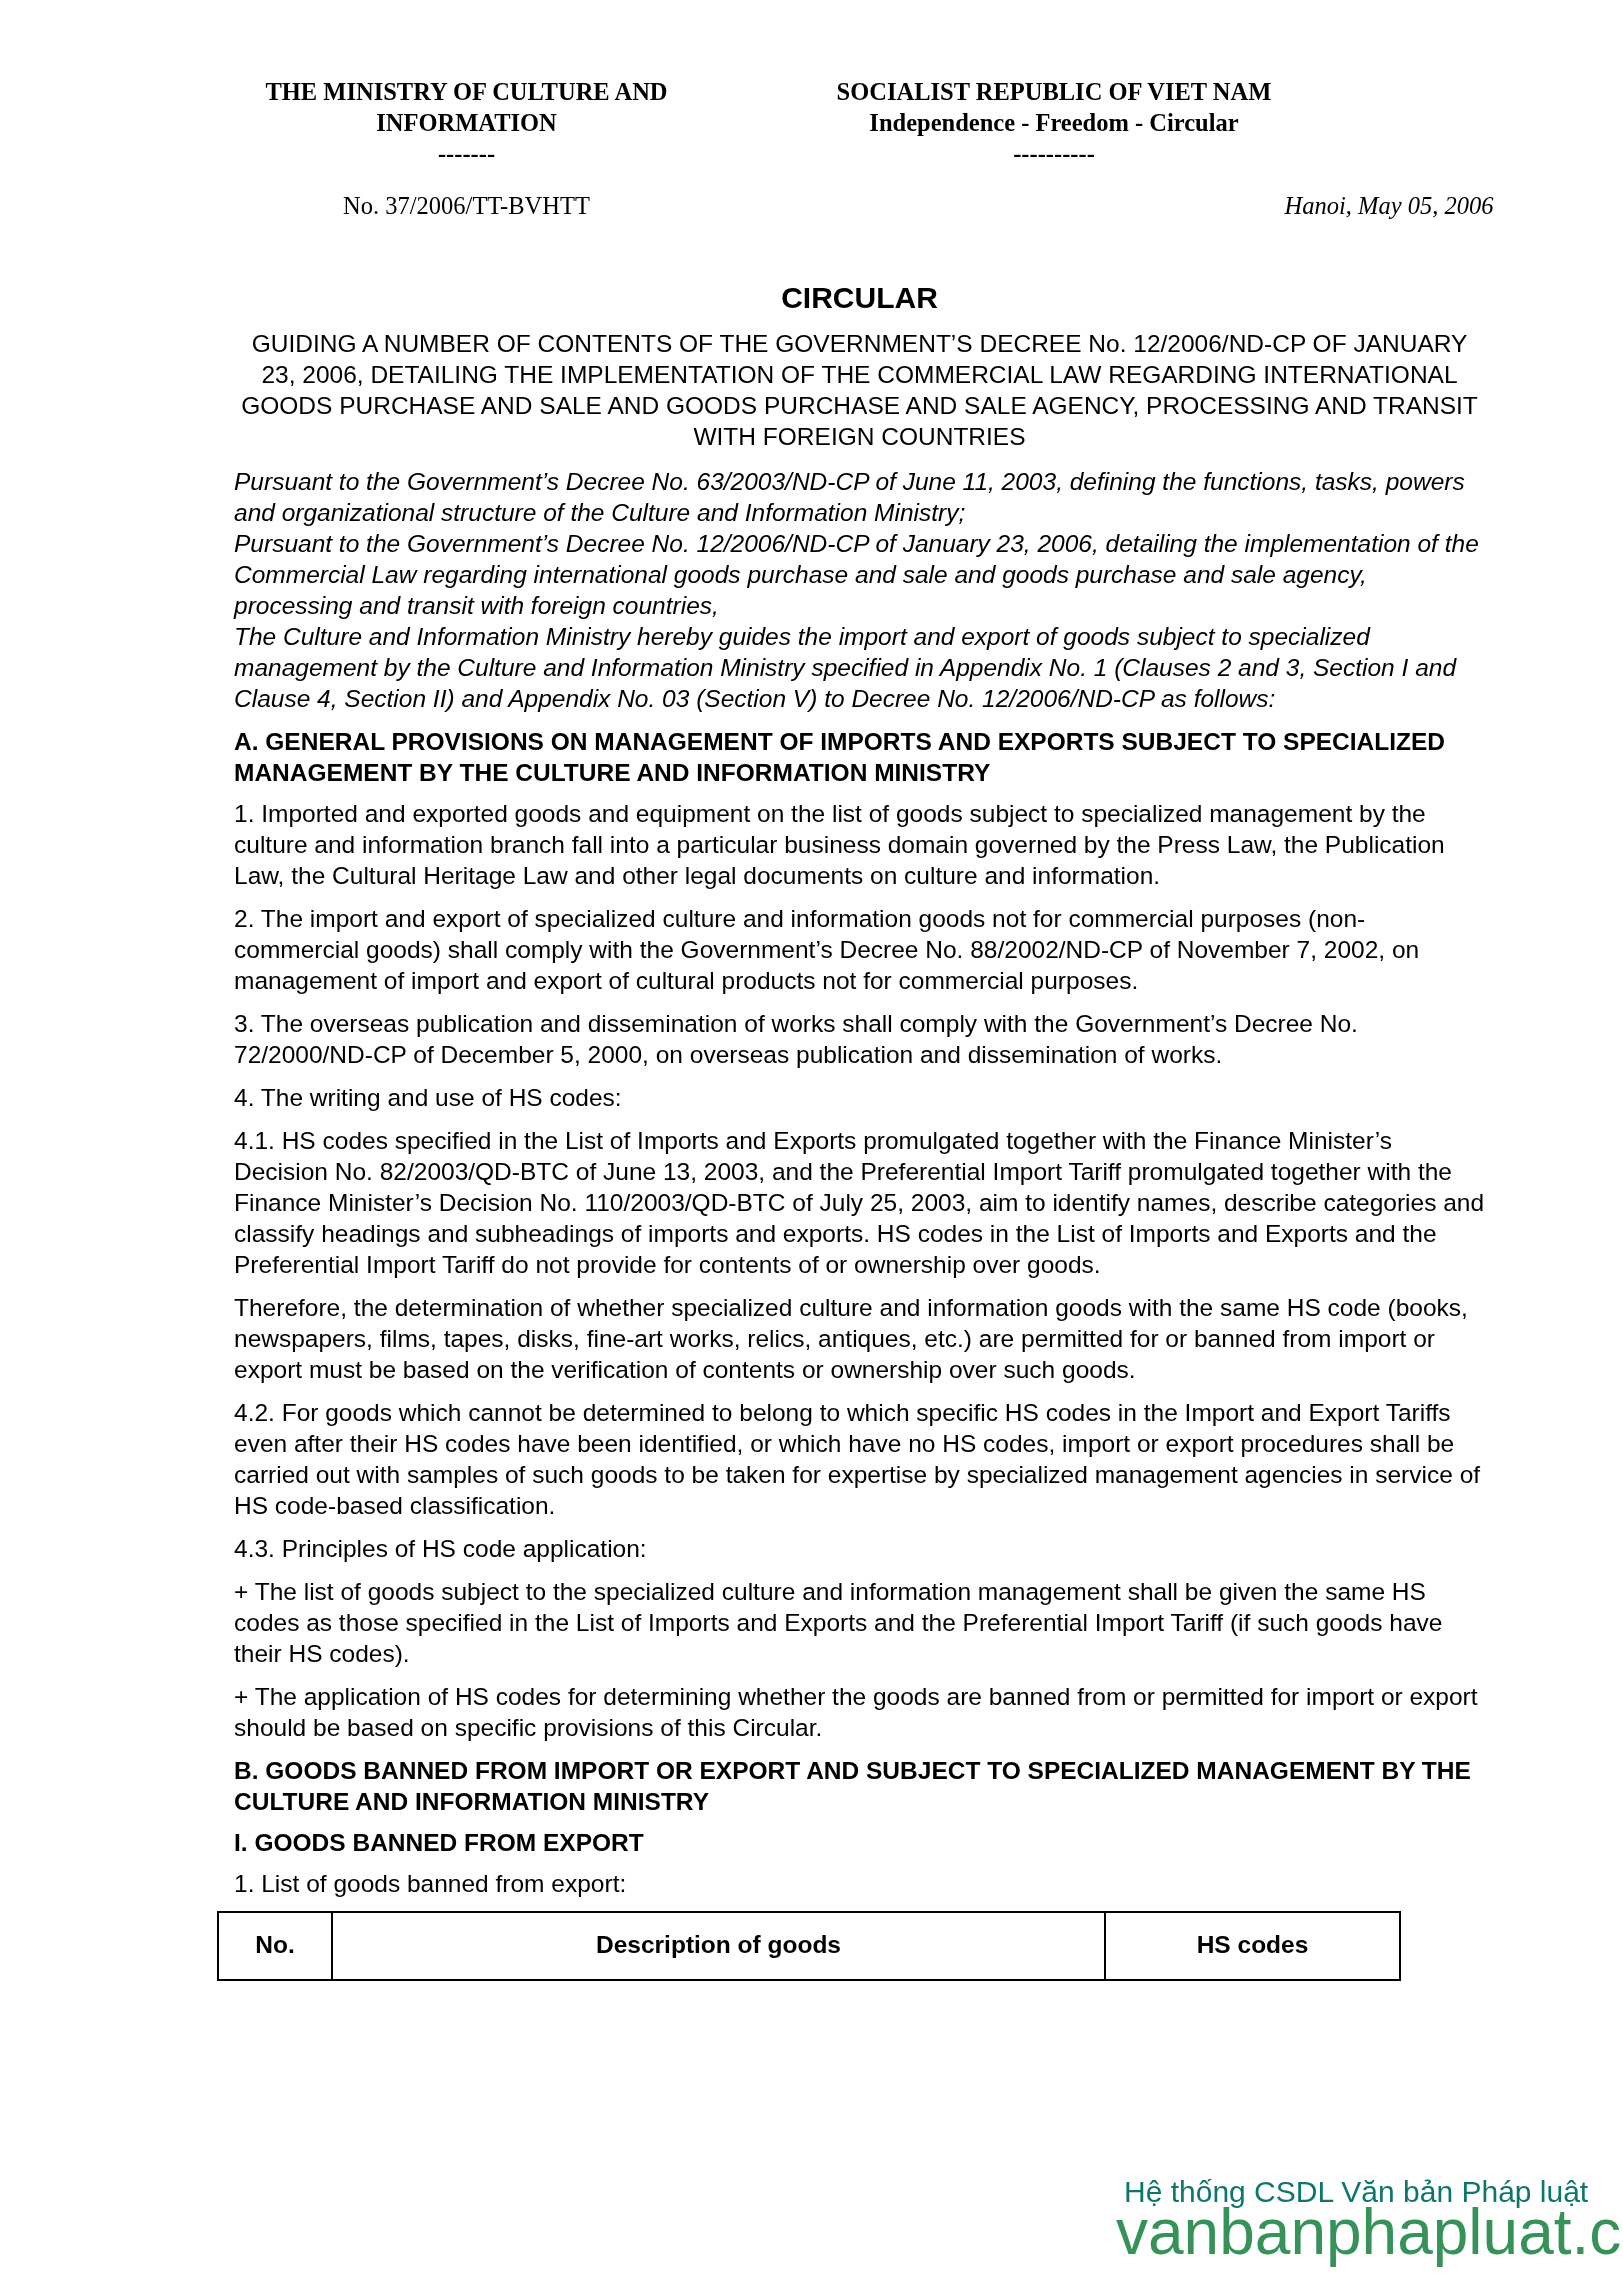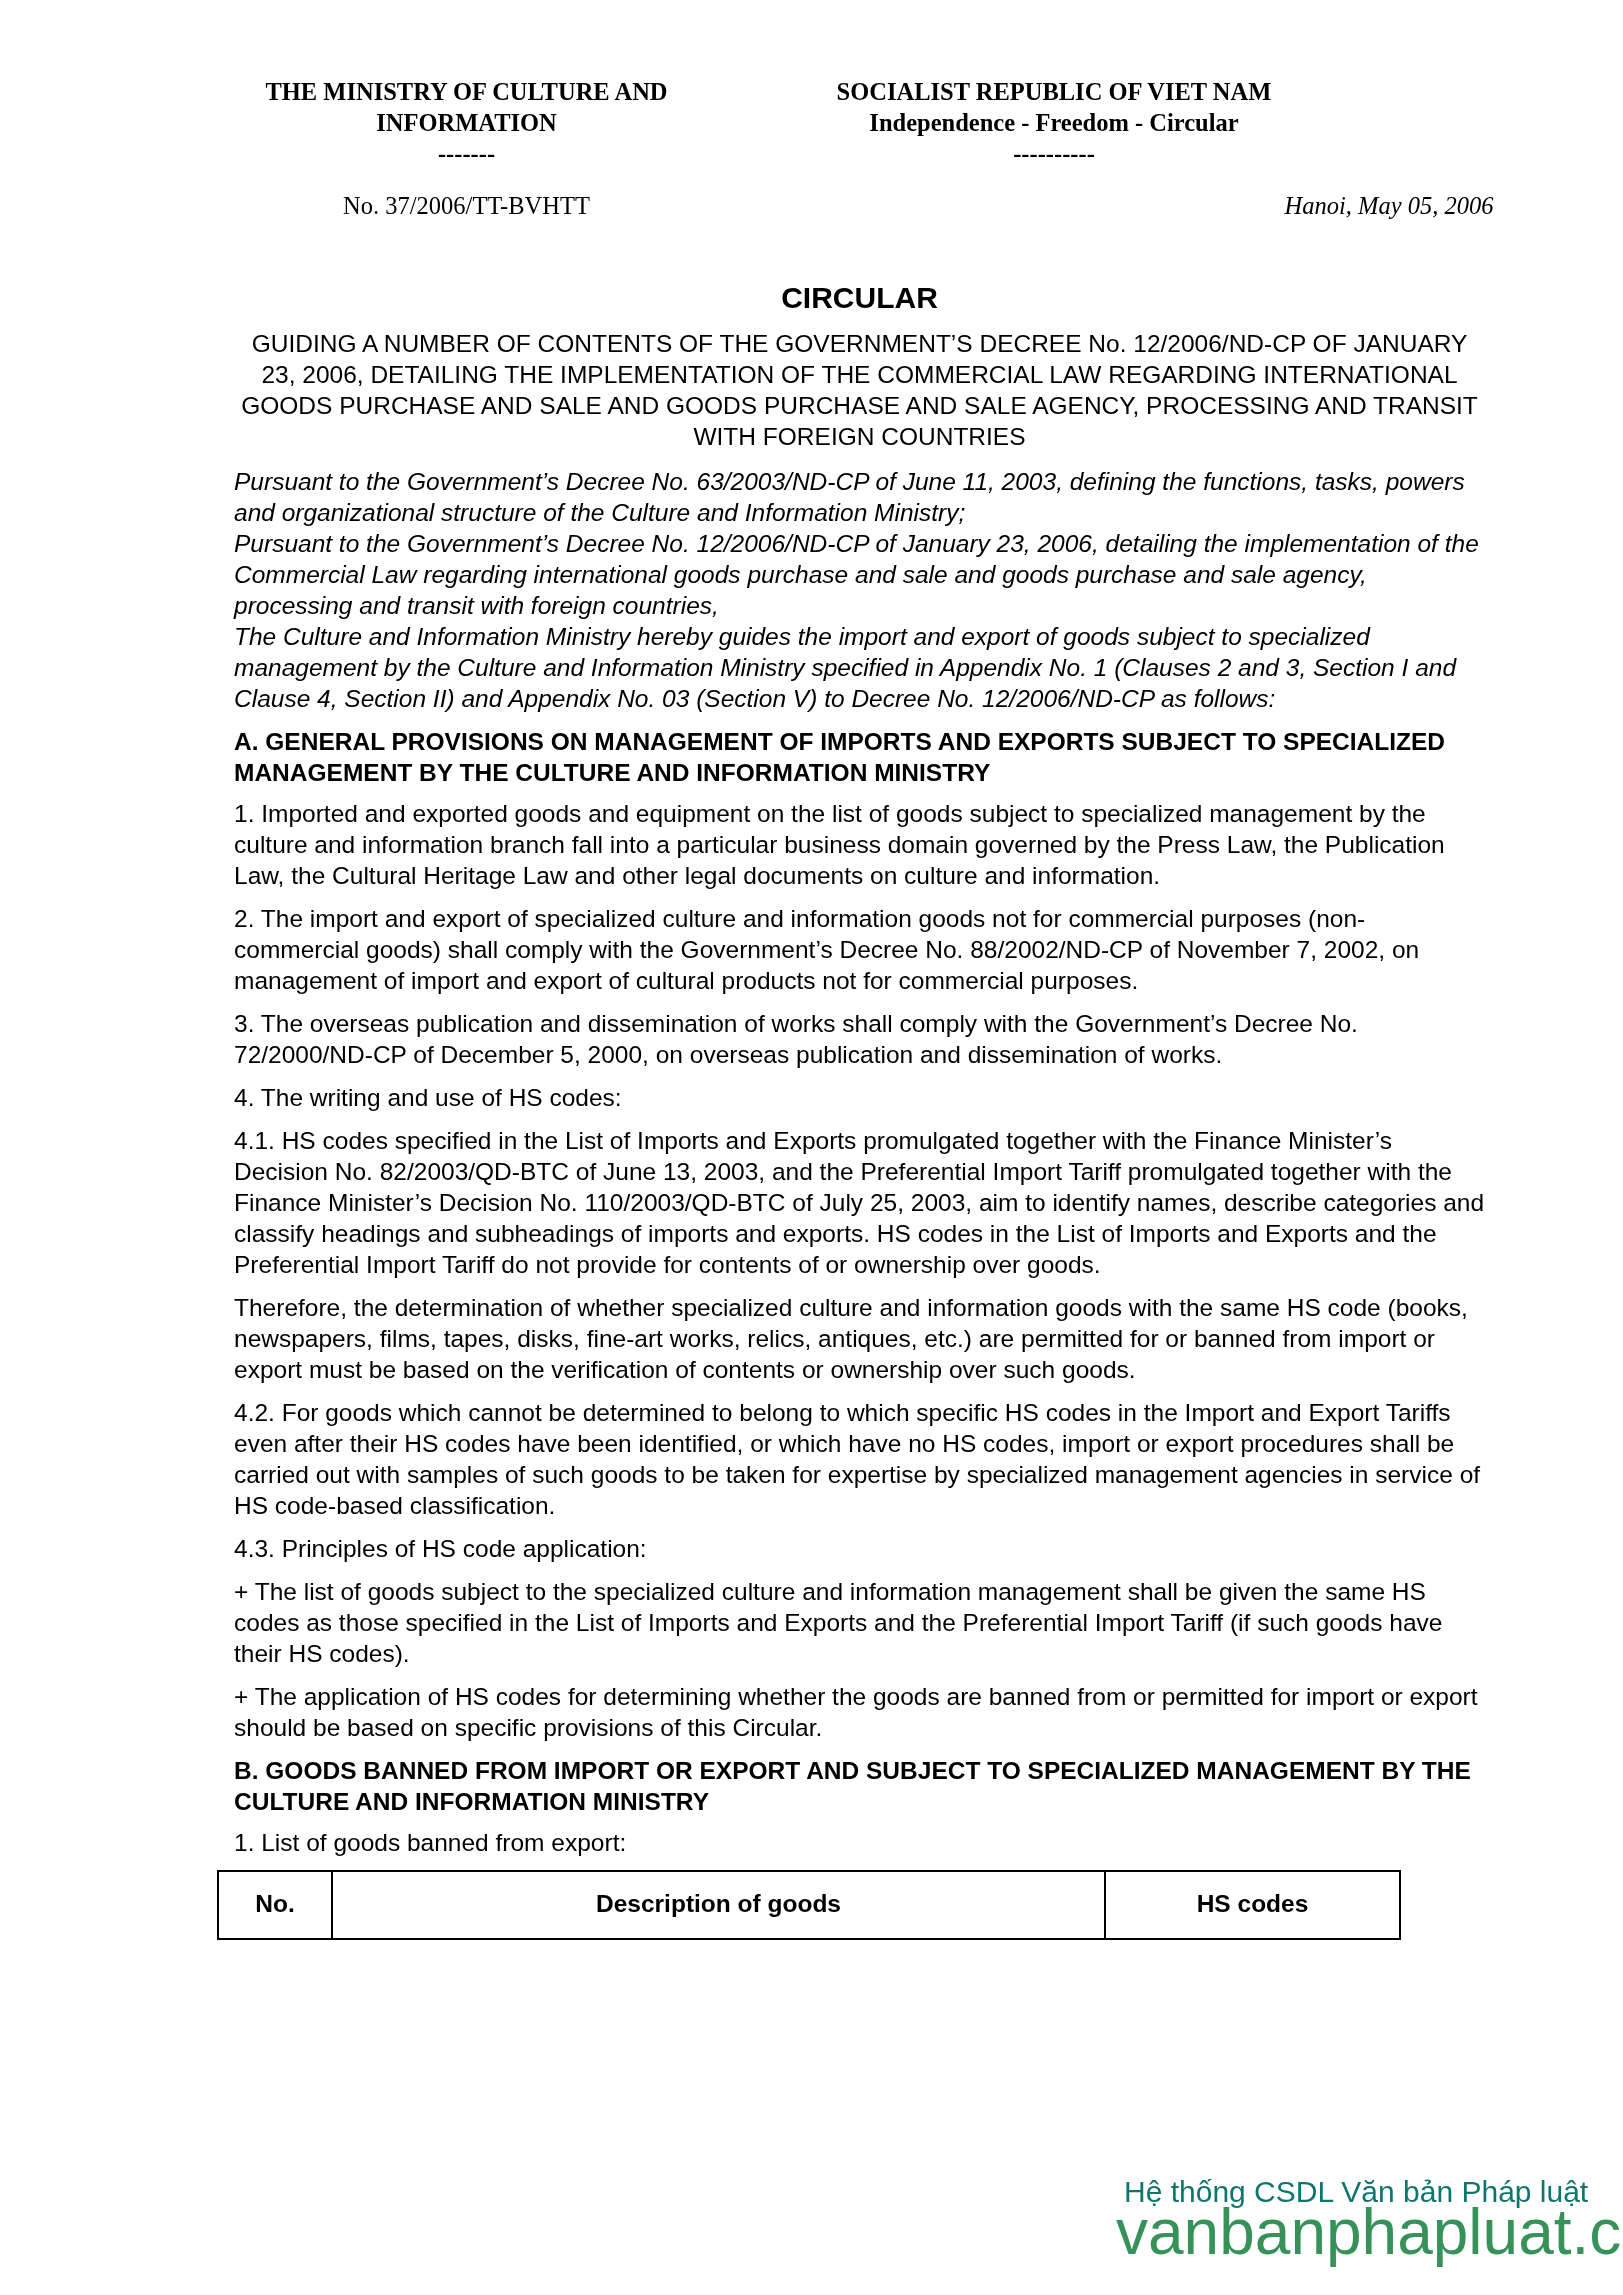--- a/index.html
+++ b/index.html
@@ -55,20 +55,21 @@
   <p>3. The overseas publication and dissemination of works shall comply with the Government’s Decree No. 72/2000/ND-CP of December 5, 2000, on overseas publication and dissemination of works.</p>
   <p>4. The writing and use of HS codes:</p>
   <p>4.1. HS codes specified in the List of Imports and Exports promulgated together with the Finance Minister’s Decision No. 82/2003/QD-BTC of June 13, 2003, and the Preferential Import Tariff promulgated together with the Finance Minister’s Decision No. 110/2003/QD-BTC of July 25, 2003, aim to identify names, describe categories and classify headings and subheadings of imports and exports. HS codes in the List of Imports and Exports and the Preferential Import Tariff do not provide for contents of or ownership over goods.</p>
   <p>Therefore, the determination of whether specialized culture and information goods with the same HS code (books, newspapers, films, tapes, disks, fine-art works, relics, antiques, etc.) are permitted for or banned from import or export must be based on the verification of contents or ownership over such goods.</p>
   <p>4.2. For goods which cannot be determined to belong to which specific HS codes in the Import and Export Tariffs even after their HS codes have been identified, or which have no HS codes, import or export procedures shall be carried out with samples of such goods to be taken for expertise by specialized management agencies in service of HS code-based classification.</p>
   <p>4.3. Principles of HS code application:</p>
   <p>+ The list of goods subject to the specialized culture and information management shall be given the same HS codes as those specified in the List of Imports and Exports and the Preferential Import Tariff (if such goods have their HS codes).</p>
   <p>+ The application of HS codes for determining whether the goods are banned from or permitted for import or export should be based on specific provisions of this Circular.</p>
 
   <div class="sec">B. GOODS BANNED FROM IMPORT OR EXPORT AND SUBJECT TO SPECIALIZED MANAGEMENT BY THE CULTURE AND INFORMATION MINISTRY</div>
+  <div class="sec">I. GOODS BANNED FROM EXPORT</div>
   <p>1. List of goods banned from export:</p>
 
   <table>
     <tbody>
         <tr>
       <th style="width:110px">No.</th>
       <th style="width:769px">Description of goods</th>
       <th>HS codes</th>
     </tr>
   </tbody>

